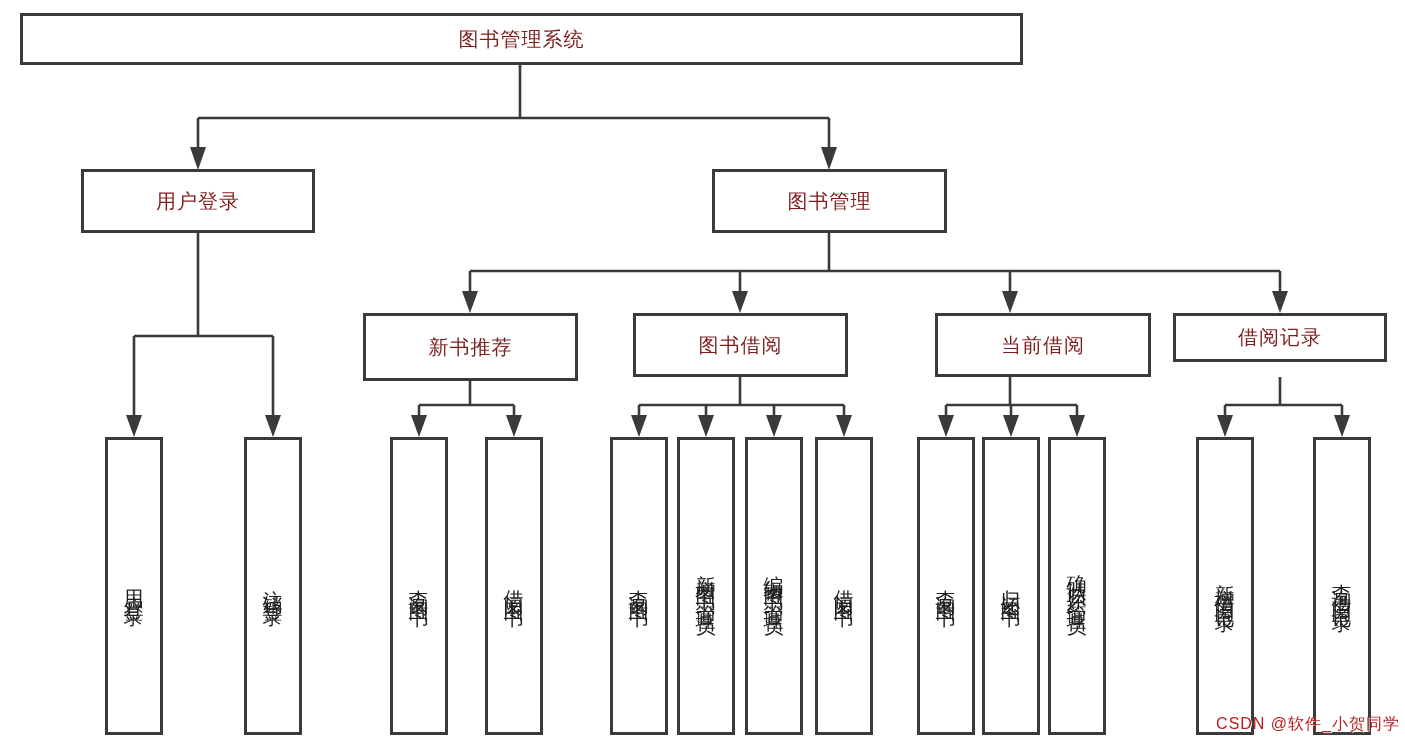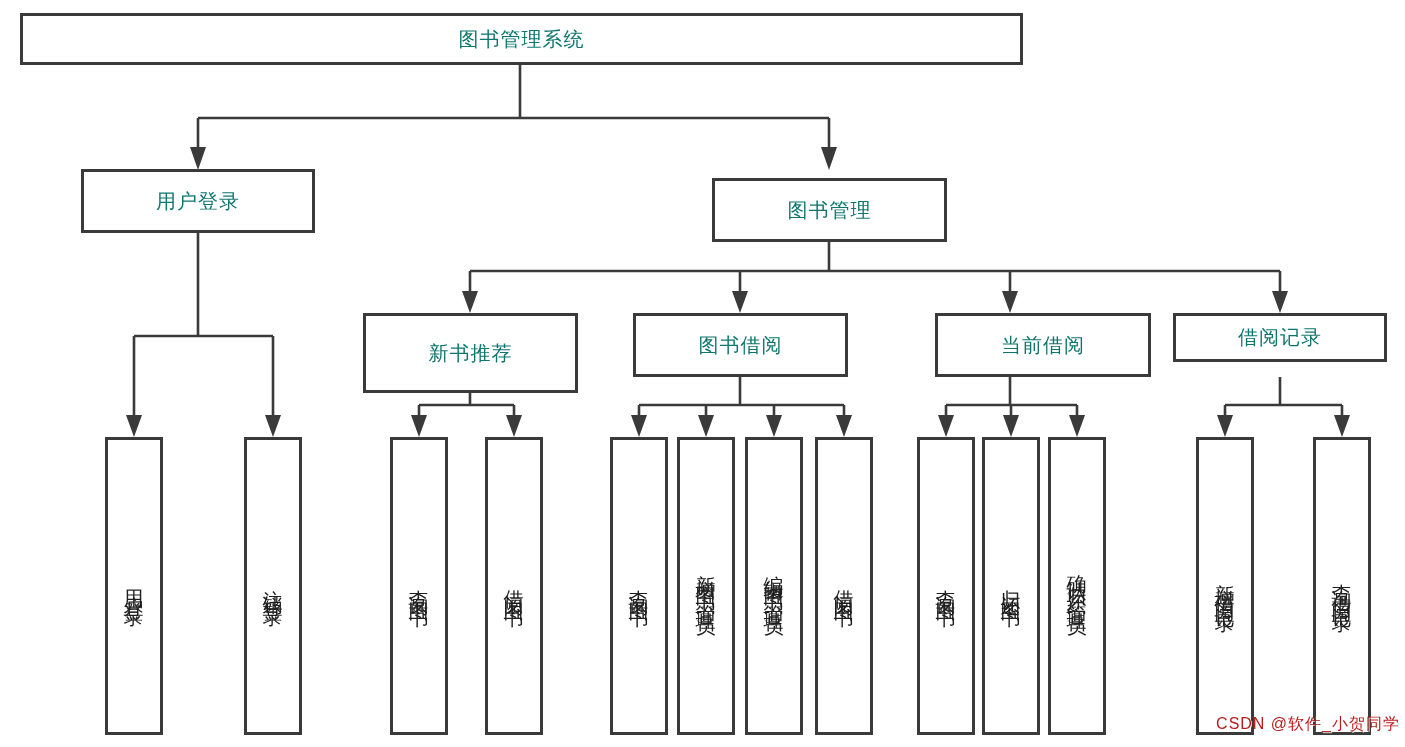--- a/index.html
+++ b/index.html
@@ -24,21 +24,21 @@
   }
   .node {
     position: absolute;
     box-sizing: border-box;
     border: 3px solid #3a3a3a;
     background: #ffffff;
     display: flex;
     align-items: center;
     justify-content: center;
     font-size: 20px;
-    color: #0f766e;
+    color: #7f1d1d;
     letter-spacing: 1px;
     white-space: nowrap;
   }
   .leaf {
     position: absolute;
     box-sizing: border-box;
     width: 58px;
     height: 298px;
     border: 3px solid #3a3a3a;
     background: #ffffff;
@@ -134,23 +134,23 @@
       <polygon points="1003,415 1019,415 1011,437"></polygon>
       <polygon points="1069,415 1085,415 1077,437"></polygon>
       <polygon points="1217,415 1233,415 1225,437"></polygon>
       <polygon points="1334,415 1350,415 1342,437"></polygon>
     </g>
   </svg>
 
   <div class="node" style="left:20px; top:13px; width:1003px; height:52px;">图书管理系统</div>
 
   <div class="node" style="left:81px; top:169px; width:234px; height:64px;">用户登录</div>
-  <div class="node" style="left:712px; top:178px; width:235px; height:64px;text-align:center;">图书管理</div>
+  <div class="node" style="left:712px; top:169px; width:235px; height:64px;text-align:center;">图书管理</div>
 
-  <div class="node" style="left:363px; top:313px; width:215px; height:80px;">新书推荐</div>
+  <div class="node" style="left:363px; top:313px; width:215px; height:68px;">新书推荐</div>
   <div class="node" style="left:633px; top:313px; width:215px; height:64px;">图书借阅</div>
   <div class="node" style="left:902px; top:313px; width:216px; height:64px;margin-left:33px;">当前借阅</div>
   <div class="node" style="left:1173px; top:313px; width:214px; height:49px;">借阅记录</div>
 
   <div class="leaf" style="left:105px; top:437px;">用户登录</div>
   <div class="leaf" style="left:244px; top:437px;">注销登录</div>
 
   <div class="leaf" style="left:390px; top:437px;">查询图书</div>
   <div class="leaf" style="left:485px; top:437px;">借阅图书</div>
 

